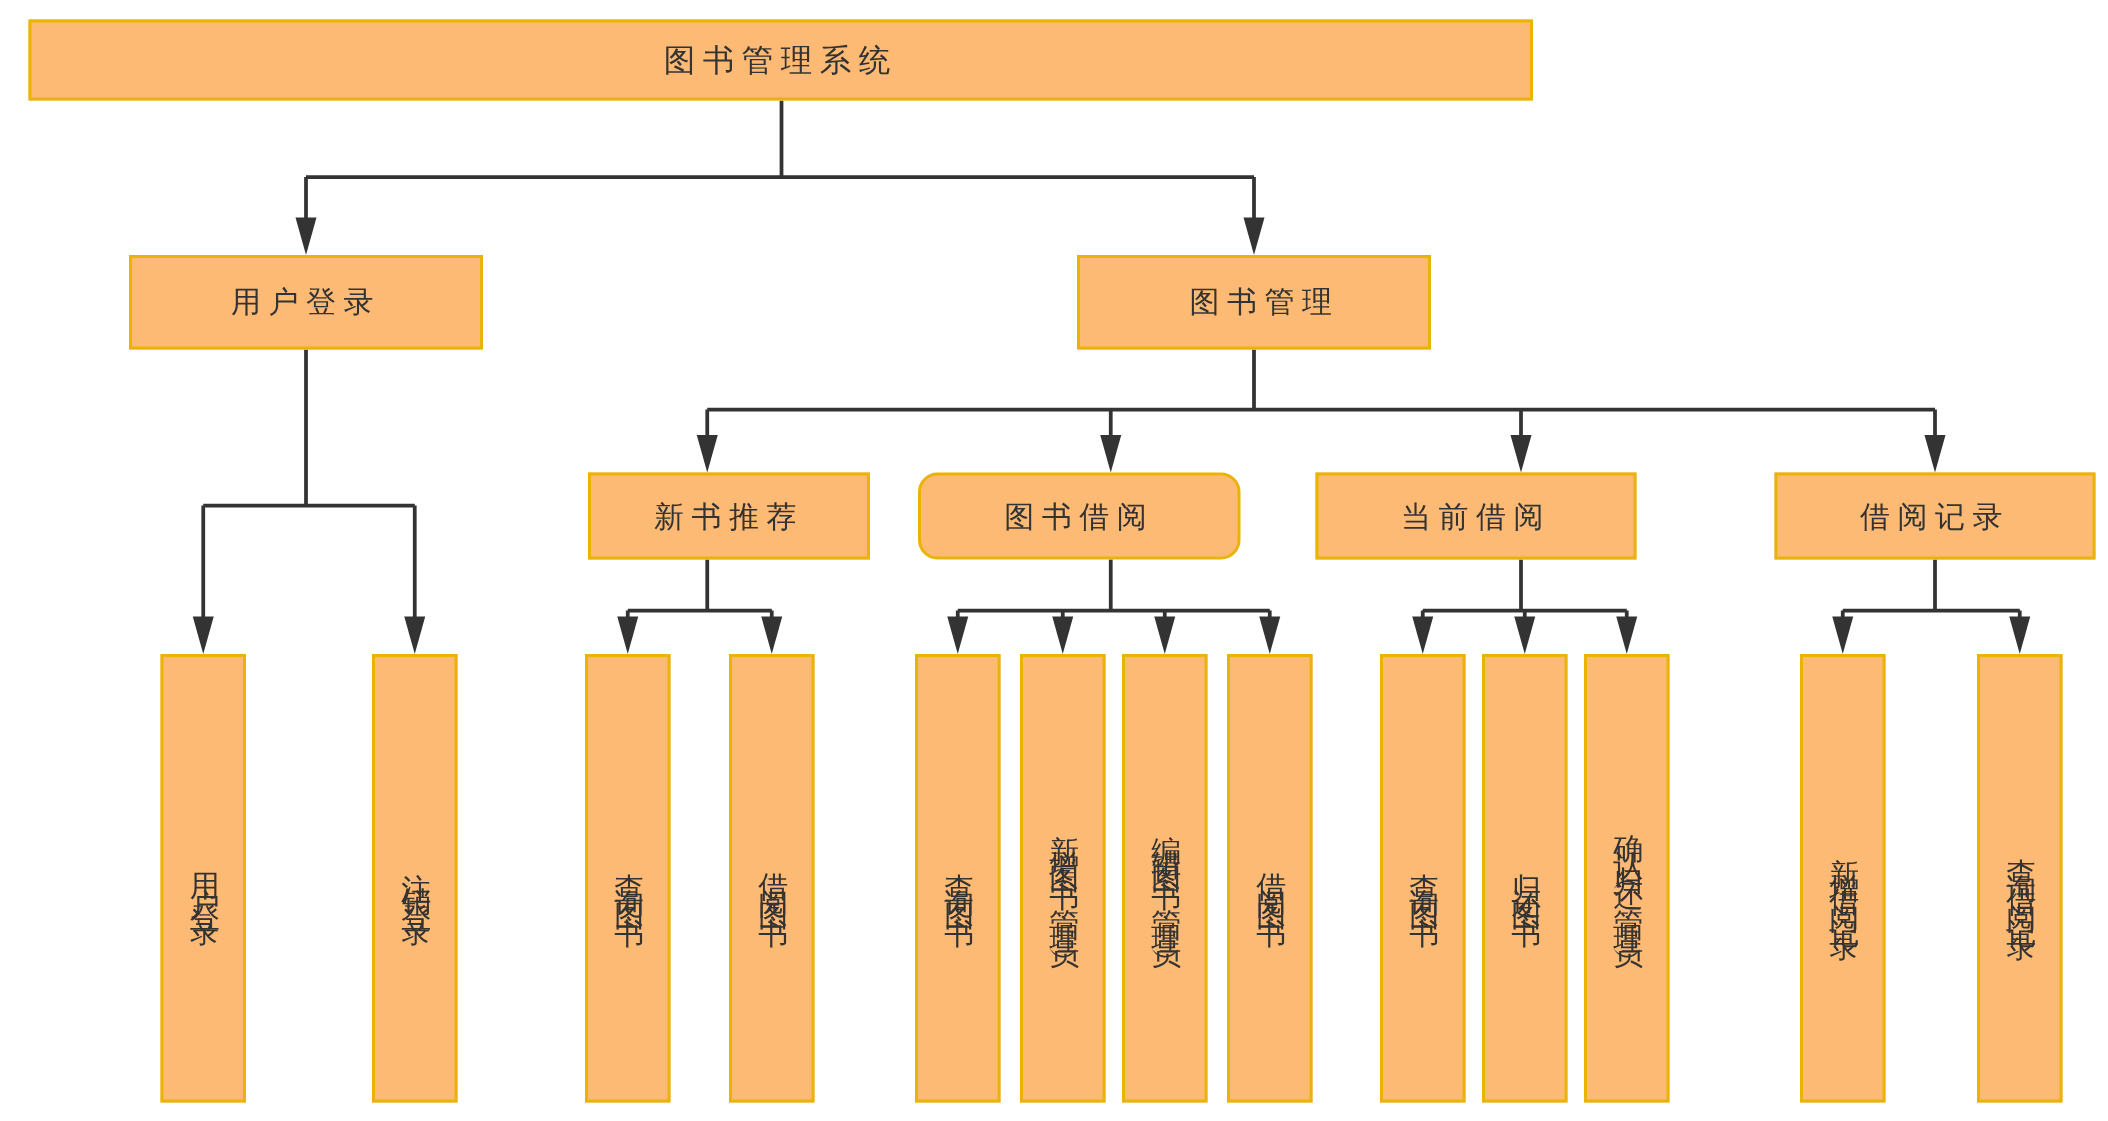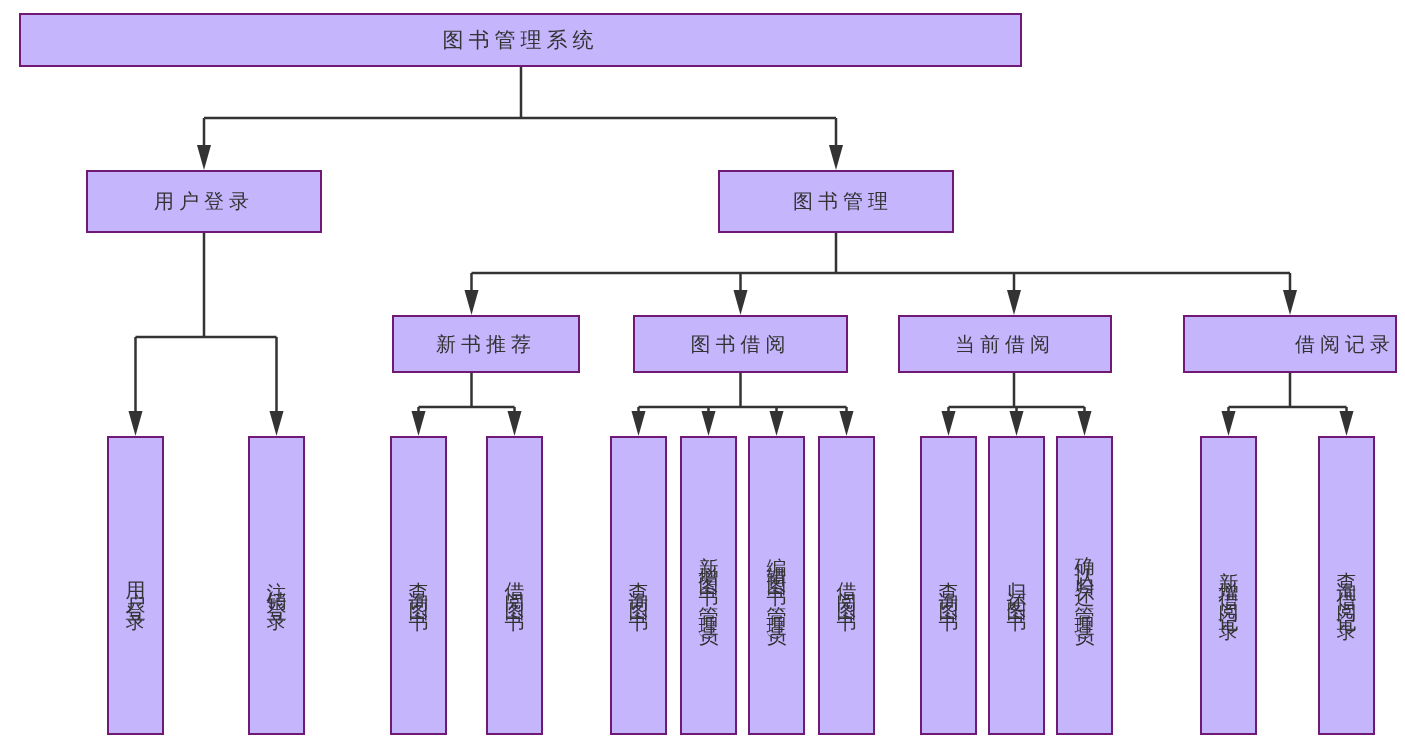--- a/index.html
+++ b/index.html
@@ -6,22 +6,22 @@
   #stage{
     position:relative;
     width:1405px;height:747px;
     background:#ffffff;
     font-family:"Liberation Sans","DejaVu Sans",sans-serif;
     overflow:hidden;
   }
   #wires{position:absolute;left:0;top:0;width:1405px;height:747px;}
   .box{
     position:absolute;
-    background:#c4b5fd;
-    border:2px solid #701a75;
+    background:#fdba74;
+    border:2px solid #eab308;
     box-sizing:border-box;
     color:#333333;
     z-index:2;
   }
   .hbox{
     display:flex;align-items:center;justify-content:center;
     font-size:20px;letter-spacing:5px;
     white-space:nowrap;
   }
   .hbox.title{font-size:21px;}
@@ -111,27 +111,27 @@
   <div class="box hbox" style="left:86px;top:170px;width:236px;height:63px;">
     <span>用户登录</span>
   </div>
   <div class="box hbox" style="left:718px;top:170px;width:236px;height:63px;padding-left:14px;">
     <span>图书管理</span>
   </div>
 
   <div class="box hbox" style="left:364px;top:315px;width:188px;height:58px;margin-left:28px;">
     <span>新书推荐</span>
   </div>
-  <div class="box hbox" style="left:633px;top:315px;width:215px;height:58px;">
+  <div class="box hbox" style="left:612px;top:315px;width:215px;height:58px;border-radius:13px;">
     <span>图书借阅</span>
   </div>
-  <div class="box hbox" style="left:898px;top:315px;width:214px;height:58px;">
+  <div class="box hbox" style="left:877px;top:315px;width:214px;height:58px;">
     <span>当前借阅</span>
   </div>
-  <div class="box hbox" style="left:1183px;top:315px;width:214px;height:58px;justify-content:flex-end;">
+  <div class="box hbox" style="left:1183px;top:315px;width:214px;height:58px;">
     <span>借阅记录</span>
   </div>
 
   <div class="box leaf" style="left:107px;top:436px;width:57px;height:299px;">
     <span>用户登录</span>
   </div>
   <div class="box leaf" style="left:248px;top:436px;width:57px;height:299px;">
     <span>注销登录</span>
   </div>
 

